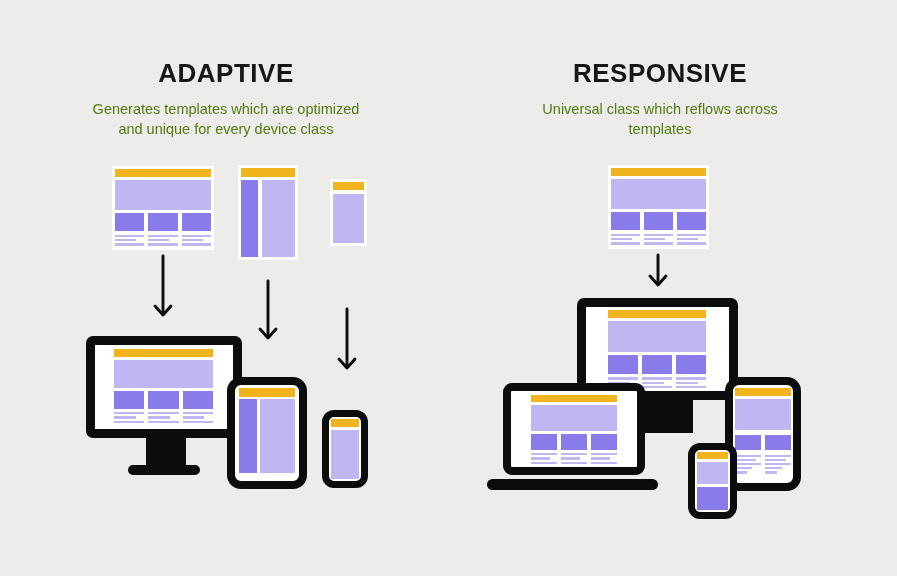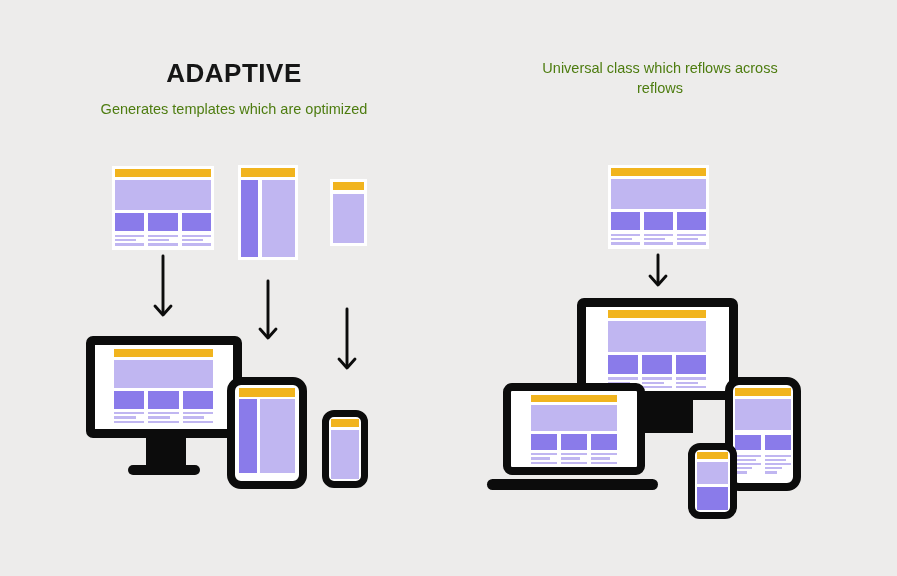--- a/index.html
+++ b/index.html
@@ -55,23 +55,24 @@
   
   svg.arrow{position:absolute;overflow:visible;}
   svg.arrow line, svg.arrow polyline{
     stroke:var(--ink,#0c0c0c);stroke-width:2.9;fill:none;
     stroke-linecap:round;stroke-linejoin:round;
   }
 </style>
 </head>
 <body>
 
-<div class="head" style="left:84px;top:58px;width:300px;">
+<div class="head" style="left:76px;top:58px;width:300px;">
   <div class="title">ADAPTIVE</div>
   <div class="sub">Generates templates which are optimized</div>
+  <div class="sub">and unique for every device class</div>
 </div>
 
 <div class="card" style="left:112px;top:166px;width:102px;height:84px;z-index:2;">
   <div class="wire wd">
     <i class="bar"></i>
       <i class="hero"></i>
     <div class="cells">
         <i></i>
         <i></i>
         <i></i>
@@ -164,22 +165,23 @@
 </div>
 
 <div class="frame phoneD" style="left:322px;top:410px;width:46px;height:78px;z-index:5;">
   <div class="wire wm" style="left:2px;top:2px;width:28px;height:60px;">
     <i class="bar"></i>
       <i class="body"></i>
   </div>
 </div>
 
 <div class="head" style="left:510px;top:58px;width:300px;">
+  <div class="title">RESPONSIVE</div>
   <div class="sub">Universal class which reflows across</div>
-  <div class="sub">reflows</div>
+  <div class="sub">templates</div>
 </div>
 
 <div class="card" style="left:608px;top:165px;width:101px;height:84px;z-index:2;">
   <div class="wire wd">
     <i class="bar"></i>
       <i class="hero"></i>
     <div class="cells">
         <i></i>
         <i></i>
         <i></i>

